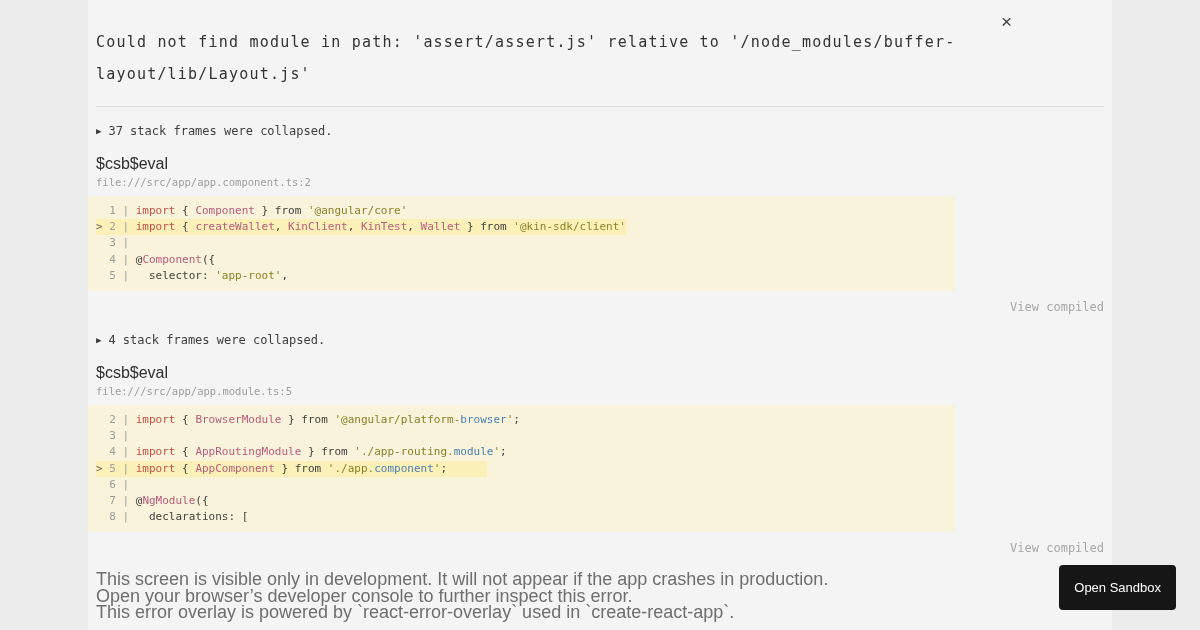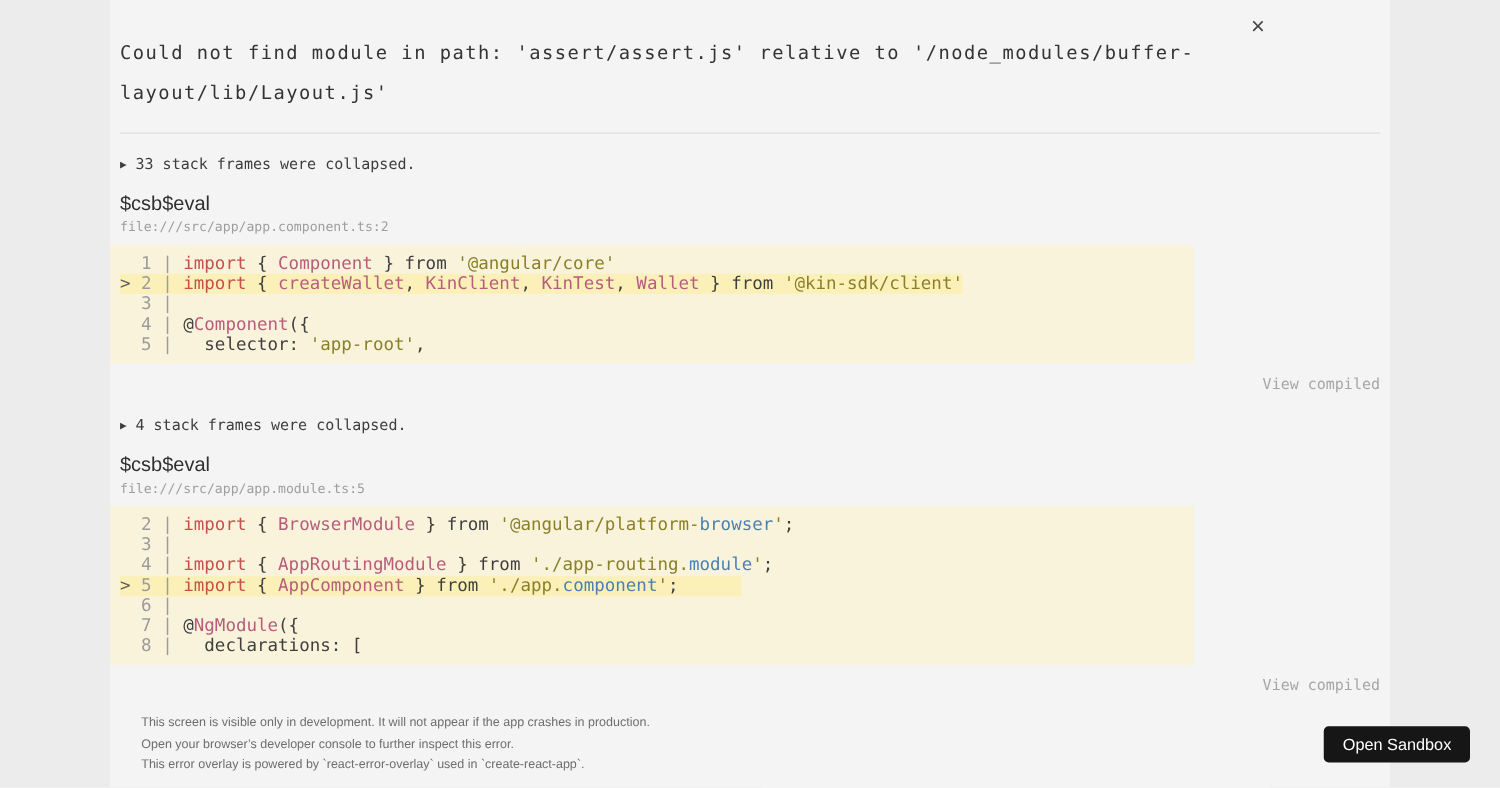--- a/index.html
+++ b/index.html
@@ -64,21 +64,21 @@
     font-size: 10.5px;
     color: var(--file_gray, #9e9e9e);
     cursor: pointer;
   }
   .codeblock {
     margin: 8px 0 0 -8px;
     width: 867px;
     background: var(--code_bg, #f8f3da);
     padding: 7px 0 7px 8px;
     font-family: "DejaVu Sans Mono", monospace;
-    font-size: 14px;
+    font-size: 11px;
     line-height: 16.2px;
   }
   .cl { white-space: pre; color: var(--plain, #3f3f3f); }
   .cl.hl { background: var(--highlight_bg, #fbf1b8); width: max-content; min-width: 120px; }
   .ln { color: var(--lineno_gray, #9c9c9c); }
   .mk { color: #5e5e5e; }
   .t-k { color: var(--keyword_red, #c5504c); }
   .t-i { color: var(--ident_pink, #b85c7d); }
   .t-s { color: var(--string_olive, #8b8029); }
   .t-b { color: var(--blue_token, #4c7fb1); }
@@ -87,34 +87,33 @@
     margin-top: 9px;
     font-family: "DejaVu Sans Mono", monospace;
     font-size: 12px;
     color: var(--muted_gray, #a6a6a6);
     cursor: pointer;
     text-align: right;
   }
   .sec2 .collapsed { margin-top: 19px; }
   .footer {
     margin-top: 16px;
-    font-size: 10px;
+    font-size: 18px;
     line-height: 16.5px;
     color: var(--footer_gray, #6e6e6e);
     max-width: 860px;
-    margin-left: 17px;
   }
   .open-sandbox {
     position: absolute;
     right: 24px; bottom: 20px;
     background: var(--button_bg, #161616);
     color: #fff;
     border: none;
     border-radius: 4px;
-    height: 29px;
+    height: 45px;
     padding: 0 15px;
     font-size: 13px;
     font-family: "Liberation Sans", sans-serif;
     cursor: pointer;
   }
 </style>
 </head>
 <body>
 
 <div class="overlay">
@@ -123,21 +122,21 @@
     <span>×</span>
   </button>
 
 
   <div class="message">Could not find module in path: 'assert/assert.js' relative to '/node_modules/buffer-layout/lib/Layout.js'</div>
 
   <div class="divider"></div>
 
   <div class="section sec1">
     <div class="collapsed">
-      <span class="tri">▶</span><span>33 stack frames were collapsed.</span>
+      <span class="tri">▶</span><span>37 stack frames were collapsed.</span>
     </div>
     <div class="frame">
       <div class="frame-fn">$csb$eval</div>
       <div class="frame-file">file:///src/app/app.component.ts:2</div>
     </div>
     <div class="codeblock">
         <div class="cl"><span class="mk"> </span><span class="ln"> 1 | </span><span class="t-k">import</span><span class="t-p"> { </span><span class="t-i">Component</span><span class="t-p"> } from </span><span class="t-s">'@angular/core'</span></div>
         <div class="cl hl"><span class="mk">&gt;</span><span class="ln"> 2 | </span><span class="t-k">import</span><span class="t-p"> { </span><span class="t-i">createWallet</span><span class="t-p">, </span><span class="t-i">KinClient</span><span class="t-p">, </span><span class="t-i">KinTest</span><span class="t-p">, </span><span class="t-i">Wallet</span><span class="t-p"> } from </span><span class="t-s">'@kin-sdk/client'</span></div>
         <div class="cl"><span class="mk"> </span><span class="ln"> 3 | </span></div>
         <div class="cl"><span class="mk"> </span><span class="ln"> 4 | </span><span class="t-p">@</span><span class="t-i">Component</span><span class="t-p">({</span></div>

